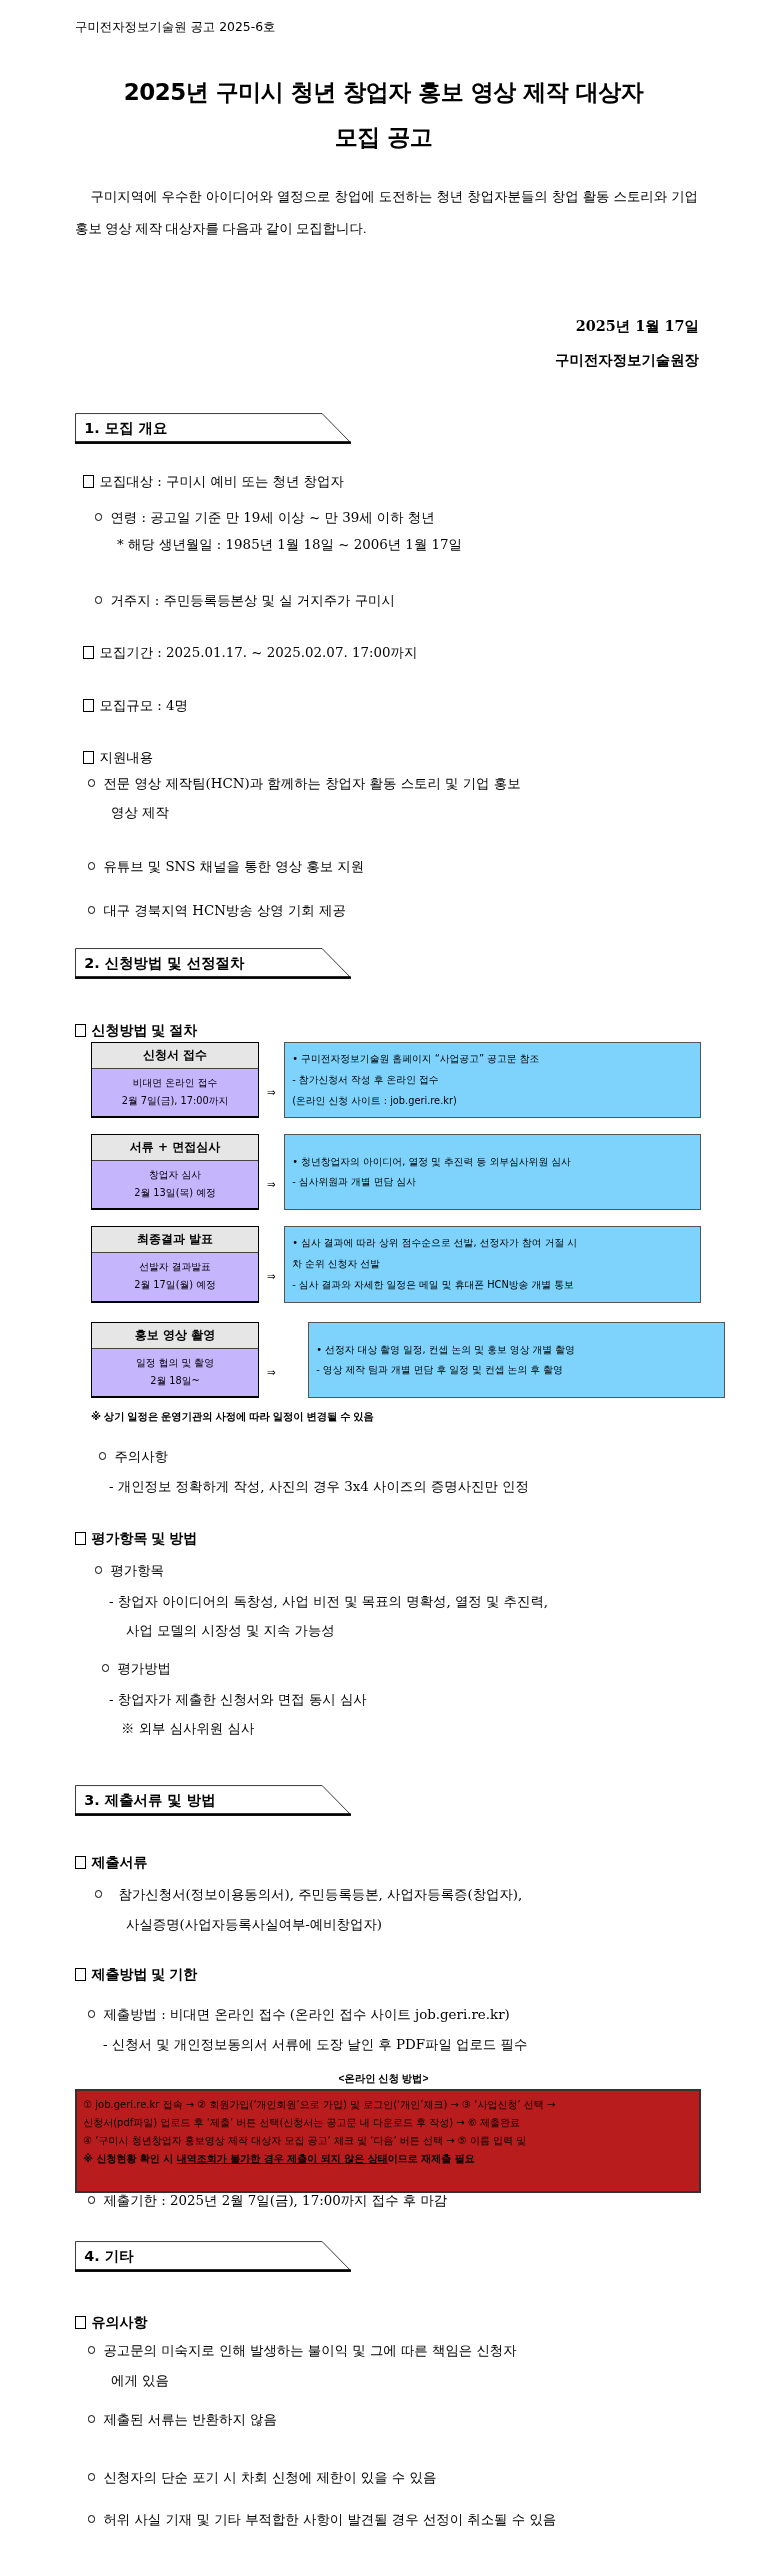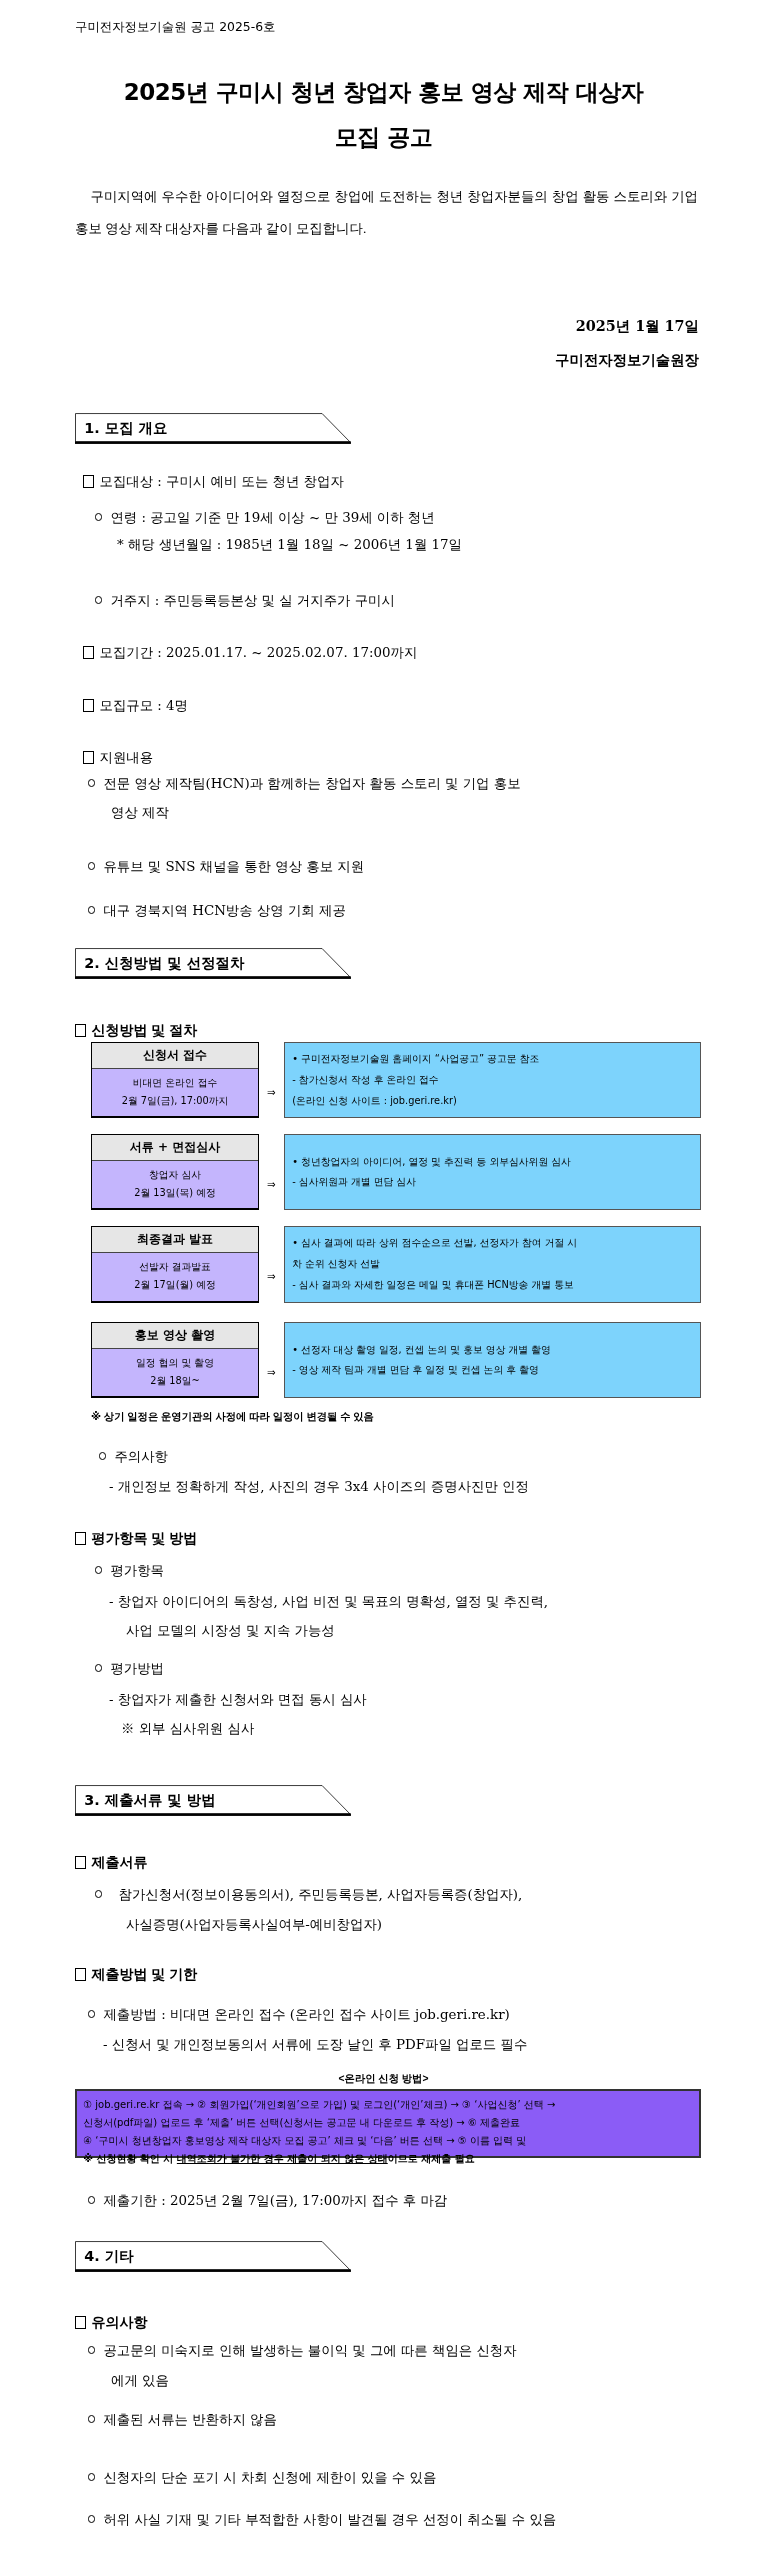--- a/index.html
+++ b/index.html
@@ -23,21 +23,21 @@
   .sq-label-b { font-family: Liberation Sans, sans-serif; font-weight: bold; font-size: 14px; margin-top: 8px; }
   .circ { display: inline-block; width: 7.2px; height: 7.2px; border: 0.8px solid #000; border-radius: 50%; box-sizing: border-box; margin-right: 8.2px; vertical-align: 1.5px; }
 
   .flow-left { position: absolute; left: 91px; width: 168px; border: 1.5px solid #000; border-bottom-width: 2.6px; box-sizing: border-box; background: #c4b5fd; }
   .flow-left .fh { background: #e6e6e6; border-bottom: 1px solid #444; text-align: center; font-family: "DejaVu Sans", sans-serif; font-weight: bold; font-size: 12px; height: 25px; line-height: 25px; }
   .flow-left .fb { text-align: center; font-family: "DejaVu Sans", sans-serif; font-size: 9.8px; line-height: 17.5px; padding-top: 5.2px; }
   .flow-arrow { position: absolute; left: 267px; font-family: "DejaVu Sans", sans-serif; font-size: 10.3px; }
   .flow-right { position: absolute; left: 284px; width: 417px; border: 1px solid #555; border-bottom-width: 1.5px; box-sizing: border-box; background: #7dd3fc; font-family: "DejaVu Sans", sans-serif; font-size: 9.8px; }
   .flow-right .ln { position: absolute; left: 7.2px; white-space: nowrap; }
 
-  .yellow { position: absolute; left: 75px; top: 2089px; width: 626px; height: 69px; background: #8b5cf6; border: 2.1px double #333; box-sizing: border-box; padding: 5.2px 6.2px; font-family: "DejaVu Sans", sans-serif; font-size: 10px; line-height: 18px; }
+  .yellow { position: absolute; left: 75px; top: 2089px; width: 626px; height: 104px; background: #b91c1c; border: 2.1px double #333; box-sizing: border-box; padding: 5.2px 6.2px; font-family: "DejaVu Sans", sans-serif; font-size: 10px; line-height: 18px; }
   .yellow .row { white-space: nowrap; }
   .yellow u { text-decoration: underline; }
 </style>
 </head>
 <body>
 
 <div class="abs doc-no">구미전자정보기술원 공고 2025-6호</div>
 <div class="abs title" style="top:77px;">2025년 구미시 청년 창업자 홍보 영상 제작 대상자</div>
 <div class="abs title" style="top:122px;">모집 공고</div>
 <div class="abs intro" style="top:181px;">구미지역에 우수한 아이디어와 열정으로 창업에 도전하는 청년 창업자분들의 창업 활동 스토리와 기업 홍보 영상 제작 대상자를 다음과 같이 모집합니다.</div>
@@ -118,37 +118,37 @@
 </div>
 
 <div class="flow-left" style="top:1322px; height:76px;">
   <div class="fh">홍보 영상 촬영</div>
   <div class="fb">
       <div>일정 협의 및 촬영</div>
       <div>2월 18일~</div>
     </div>
 </div>
 <div class="flow-arrow" style="top:1366px;">⇒</div>
-<div class="flow-right" style="top:1322px; height:76px;">
+<div class="flow-right" style="top:1322px; height:76px;margin-left:24px;">
   <div class="ln" style="top:20.6px;">• 선정자 대상 촬영 일정, 컨셉 논의 및 홍보 영상 개별 촬영</div>
   <div class="ln" style="top:41px;"> - 영상 제작 팀과 개별 면담 후 일정 및 컨셉 논의 후 촬영</div>
 </div>
 
 <div class="abs sans bold" style="left:91px; top:1410px; font-size:10.3px;">※ 상기 일정은 운영기관의 사정에 따라 일정이 변경될 수 있음</div>
 
 <div class="abs body-txt" style="left:99px; top:1450px;"><span class="circ"></span><span>주의사항</span></div>
 <div class="abs body-txt" style="left:109px; top:1480px;">- 개인정보 정확하게 작성, 사진의 경우 3x4 사이즈의 증명사진만 인정</div>
 
 <div class="abs sq-label-b" style="left:75px; top:1522px;"><span class="box-glyph"></span><span>평가항목 및 방법</span></div>
 
 <div class="abs body-txt" style="left:95px; top:1564px;"><span class="circ"></span><span>평가항목</span></div>
 <div class="abs body-txt" style="left:109px; top:1595px;">- 창업자 아이디어의 독창성, 사업 비전 및 목표의 명확성, 열정 및 추진력,</div>
 <div class="abs body-txt" style="left:126px; top:1624px;">사업 모델의 시장성 및 지속 가능성</div>
 
-<div class="abs body-txt" style="left:95px; top:1662px;"><span class="circ"></span><span>평가방법</span></div>
+<div class="abs body-txt" style="left:102px; top:1662px;"><span class="circ"></span><span>평가방법</span></div>
 <div class="abs body-txt" style="left:109px; top:1693px;">- 창업자가 제출한 신청서와 면접 동시 심사</div>
 <div class="abs body-txt" style="left:121px; top:1722px;">※ 외부 심사위원 심사</div>
 
 <div class="sec-head" style="top:1785px;">
   <svg width="278" height="32" viewBox="0 0 540 62">
     <polygon points="1,1 480,1 534,56 1,56" fill="#fff" stroke="#000" stroke-width="1.5"></polygon>
     <rect x="0" y="55" width="536" height="5" fill="#000"></rect>
   </svg>
   <span>3. 제출서류 및 방법</span>
 </div>

